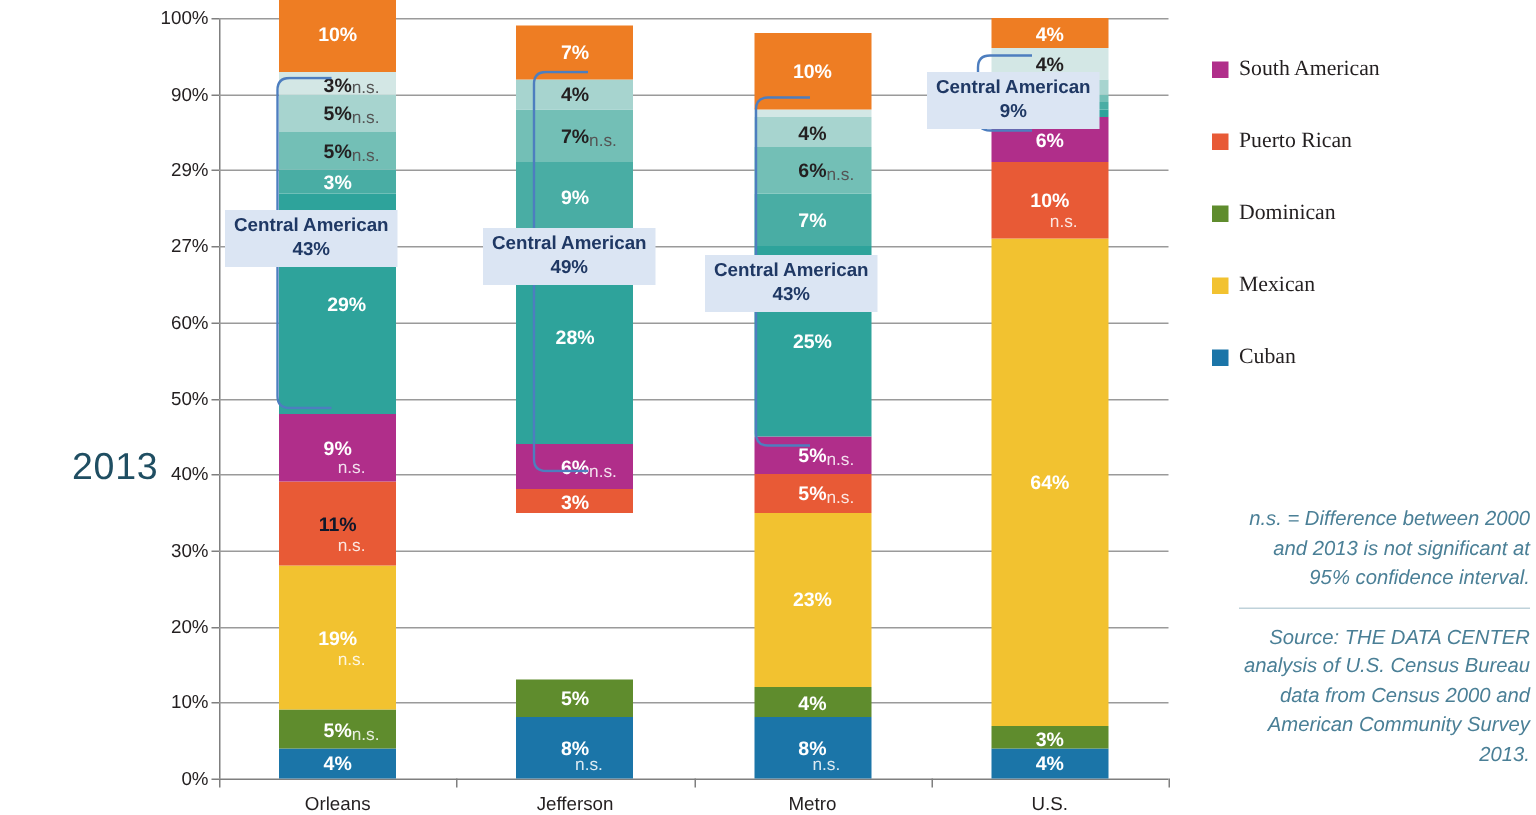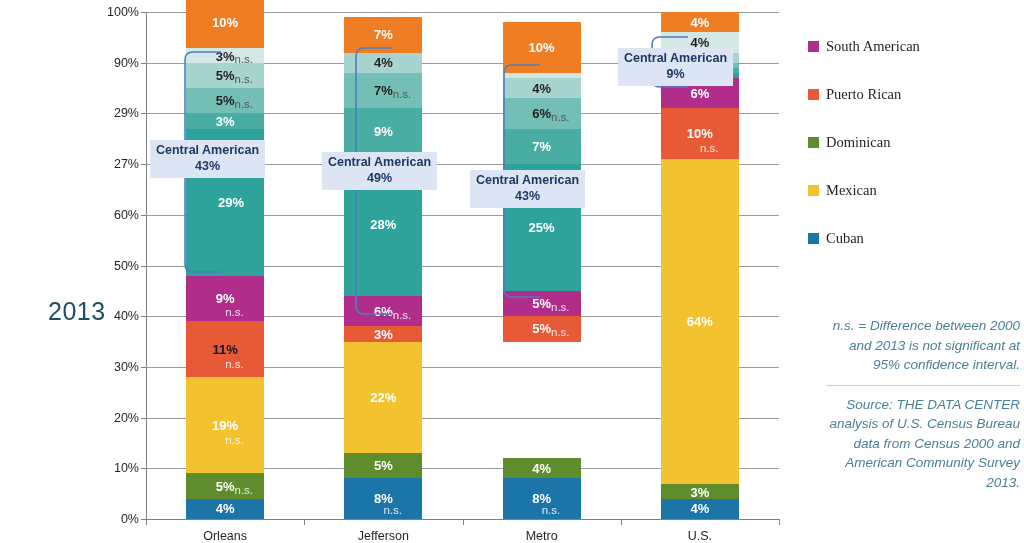--- a/index.html
+++ b/index.html
@@ -97,21 +97,21 @@
     font-family:Liberation Serif, serif;
   }
   .leg-swatch{
     width:11px; height:11px; margin-right:7px; flex:0 0 auto;
   }
   .leg-label{
     font-size:14.5px; color:#231f20; white-space:nowrap;
   }
   
   #notes{
-    position:absolute; left:826px; top:316px; width:194px;
+    position:absolute; left:826px; top:336px; width:194px;
     text-align:right;
     font-family:"Liberation Sans", sans-serif;
     font-style:italic;
     font-size:13.5px;
     line-height:1.45;
     color:#4a7f96;
   }
   #notes .rule{
     border-top:1px solid #bfd2da;
     margin:10px 0 9px 0;
@@ -212,23 +212,20 @@
         </div>
       </div>
       <div class="bar" style="left: 198.375px; width: 78px; height: 507px;">
         <div class="seg" style="bottom: 0px; height: 40.56px; background: rgb(27, 117, 168);">
           <span class="pct" style="color: rgb(255, 255, 255); top: 13.78px;">8%</span>
           <span class="ns" style="color: rgba(255, 255, 255, 0.85); left: 50%; top: 25.56px;">n.s.</span>
         </div>
         <div class="seg" style="bottom: 40.56px; height: 25.35px; background: rgb(95, 140, 45);">
           <span class="pct" style="color: rgb(255, 255, 255); top: 6.175px;">5%</span>
         </div>
-        <div class="seg" style="bottom: 65.91px; height: 111.54px; background: rgb(242, 194, 48);">
-          <span class="pct" style="color: rgb(255, 255, 255); top: 49.27px;">22%</span>
-        </div>
         <div class="seg" style="bottom: 177.45px; height: 15.21px; background: rgb(232, 90, 54);">
           <span class="pct" style="color: rgb(255, 255, 255); top: 2px;">3%</span>
         </div>
         <div class="seg" style="bottom: 192.66px; height: 30.42px; background: rgb(176, 46, 138);">
           <span class="pct" style="color: rgb(255, 255, 255); top: 8.71px;">6%</span>
           <span class="ns" style="color: rgba(255, 255, 255, 0.85); left: 62%; top: 12.71px;">n.s.</span>
         </div>
         <div class="seg" style="bottom: 223.08px; height: 141.96px; background: rgb(46, 163, 155);">
           <span class="pct" style="color: rgb(255, 255, 255); top: 64.48px;">28%</span>
         </div>
@@ -246,20 +243,23 @@
           <span class="pct" style="color: rgb(255, 255, 255); top: 11.245px;">7%</span>
         </div>
       </div>
       <div class="bar" style="left: 356.625px; width: 78px; height: 507px;">
         <div class="seg" style="bottom: 0px; height: 40.56px; background: rgb(27, 117, 168);">
           <span class="pct" style="color: rgb(255, 255, 255); top: 13.78px;">8%</span>
           <span class="ns" style="color: rgba(255, 255, 255, 0.85); left: 50%; top: 25.56px;">n.s.</span>
         </div>
         <div class="seg" style="bottom: 40.56px; height: 20.28px; background: rgb(95, 140, 45);">
           <span class="pct" style="color: rgb(255, 255, 255); top: 3.64px;">4%</span>
+        </div>
+        <div class="seg" style="bottom: 60.84px; height: 116.61px; background: rgb(242, 194, 48);">
+          <span class="pct" style="color: rgb(255, 255, 255); top: 51.805px;">23%</span>
         </div>
         <div class="seg" style="bottom: 177.45px; height: 25.35px; background: rgb(232, 90, 54);">
           <span class="pct" style="color: rgb(255, 255, 255); top: 6.175px;">5%</span>
           <span class="ns" style="color: rgba(255, 255, 255, 0.85); left: 62%; top: 10.175px;">n.s.</span>
         </div>
         <div class="seg" style="bottom: 202.8px; height: 25.35px; background: rgb(176, 46, 138);">
           <span class="pct" style="color: rgb(255, 255, 255); top: 6.175px;">5%</span>
           <span class="ns" style="color: rgba(255, 255, 255, 0.85); left: 62%; top: 10.175px;">n.s.</span>
         </div>
         <div class="seg" style="bottom: 228.15px; height: 126.75px; background: rgb(46, 163, 155);">

